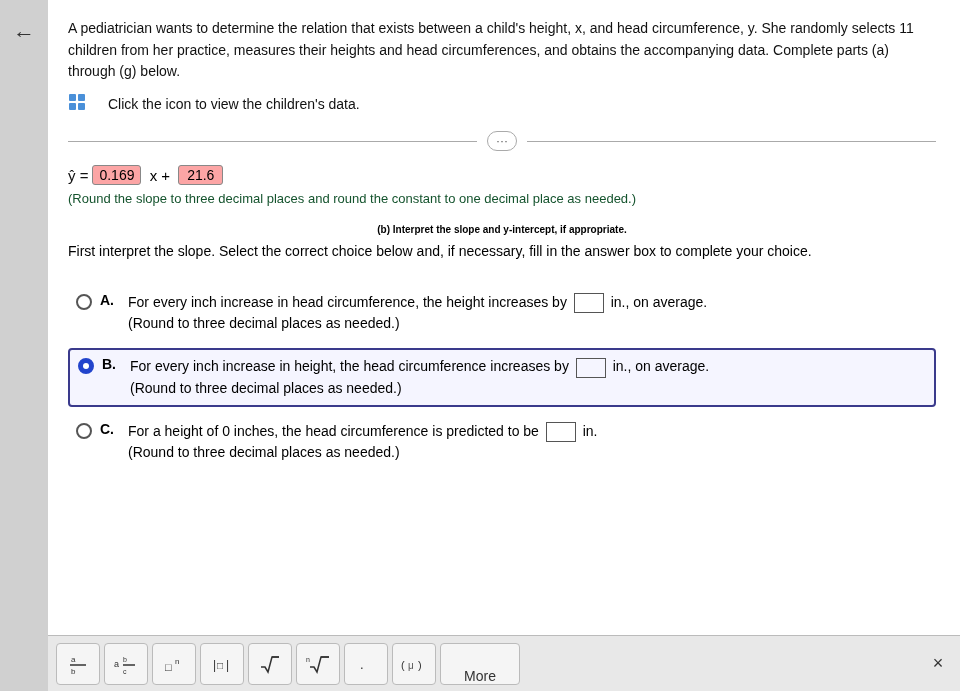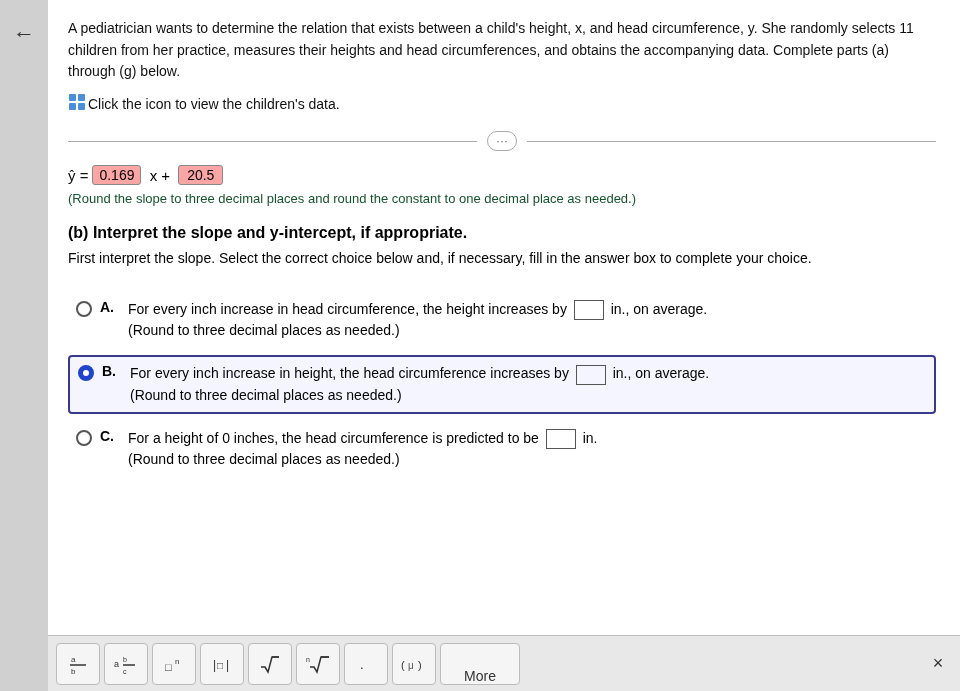--- a/index.html
+++ b/index.html
@@ -53,21 +53,21 @@
     .question-intro {
       font-size: 14px;
       line-height: 1.55;
       color: #111;
       margin-bottom: 10px;
     }
 
     .click-icon-row {
       display: flex;
       align-items: center;
-      gap: 2px;
+      gap: 22px;
       margin-bottom: 4px;
     }
 
     .click-icon-text {
       font-size: 14px;
       color: #111;
     }
 
     .divider-row {
       display: flex;
@@ -123,22 +123,23 @@
     }
 
     .round-note {
       font-size: 13px;
       color: #14532d;
       margin-bottom: 18px;
     }
 
     .part-b-label {
       font-weight: bold;
-      font-size: 16px;
+      font-size: 10px;
       margin-bottom: 6px;
+      text-align: center;
     }
 
     .instruction-text {
       font-size: 14px;
       line-height: 1.5;
       margin-bottom: 24px;
     }
 
     .option-row {
       display: flex;
@@ -298,21 +299,21 @@
         <div class="divider-dots">···</div>
         <div class="divider-line"></div>
       </div>
 
       <div>
 
         <div class="equation-row">
           <span class="y-hat">ŷ =</span>
           <span class="input-box">0.169</span>
           <span>&nbsp;x +&nbsp;</span>
-          <span class="input-box">20.5</span>
+          <span class="input-box">21.6</span>
         </div>
 
         <p class="round-note">(Round the slope to three decimal places and round the constant to one decimal place as needed.)</p>
       </div>
 
       <div>
         <p class="part-b-label">(b) Interpret the slope and y-intercept, if appropriate.</p>
         <p class="instruction-text">First interpret the slope. Select the correct choice below and, if necessary, fill in the answer box to complete your choice.</p>
 
         <div class="option-row">

